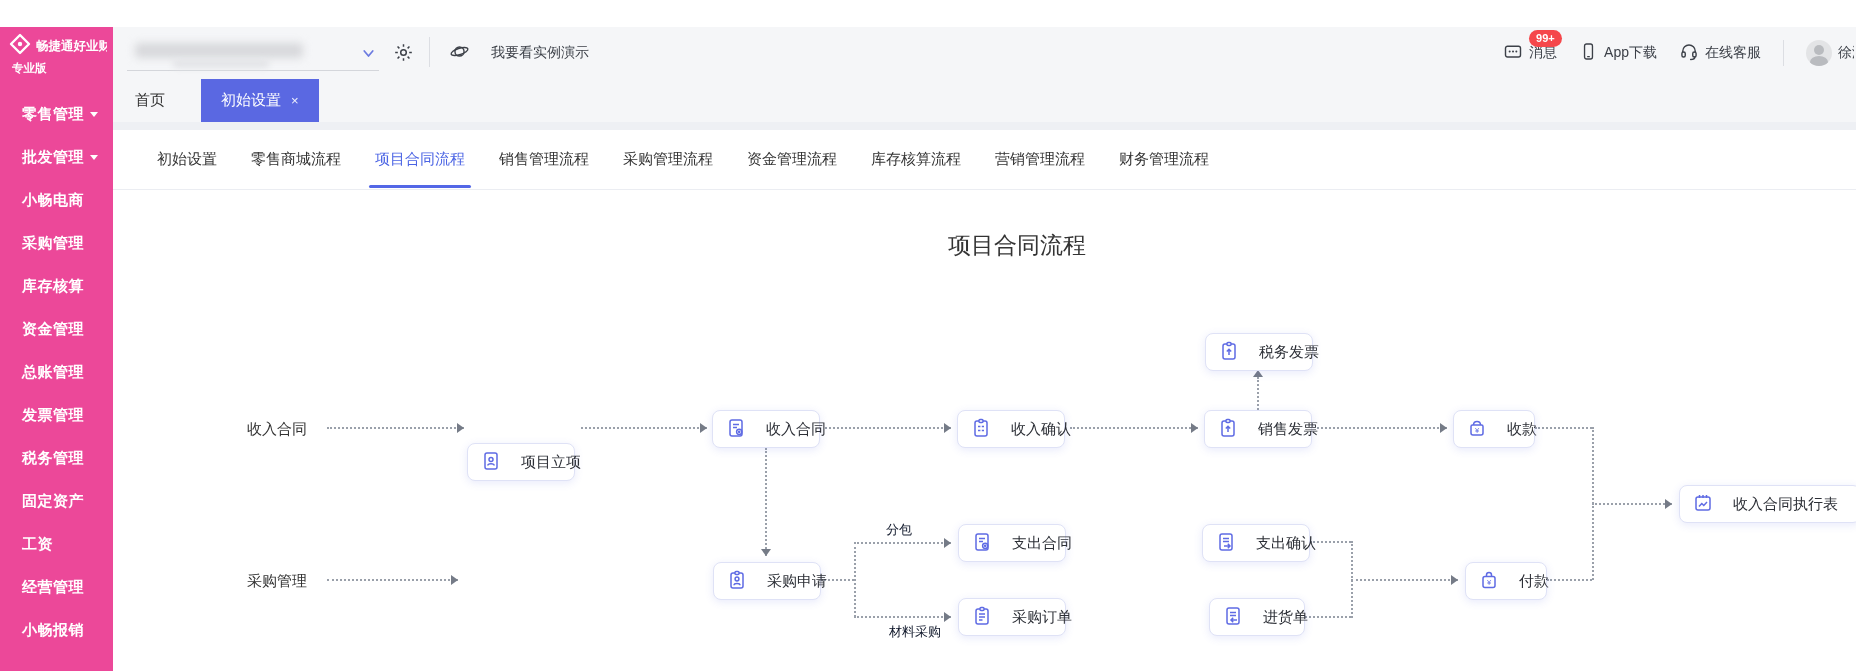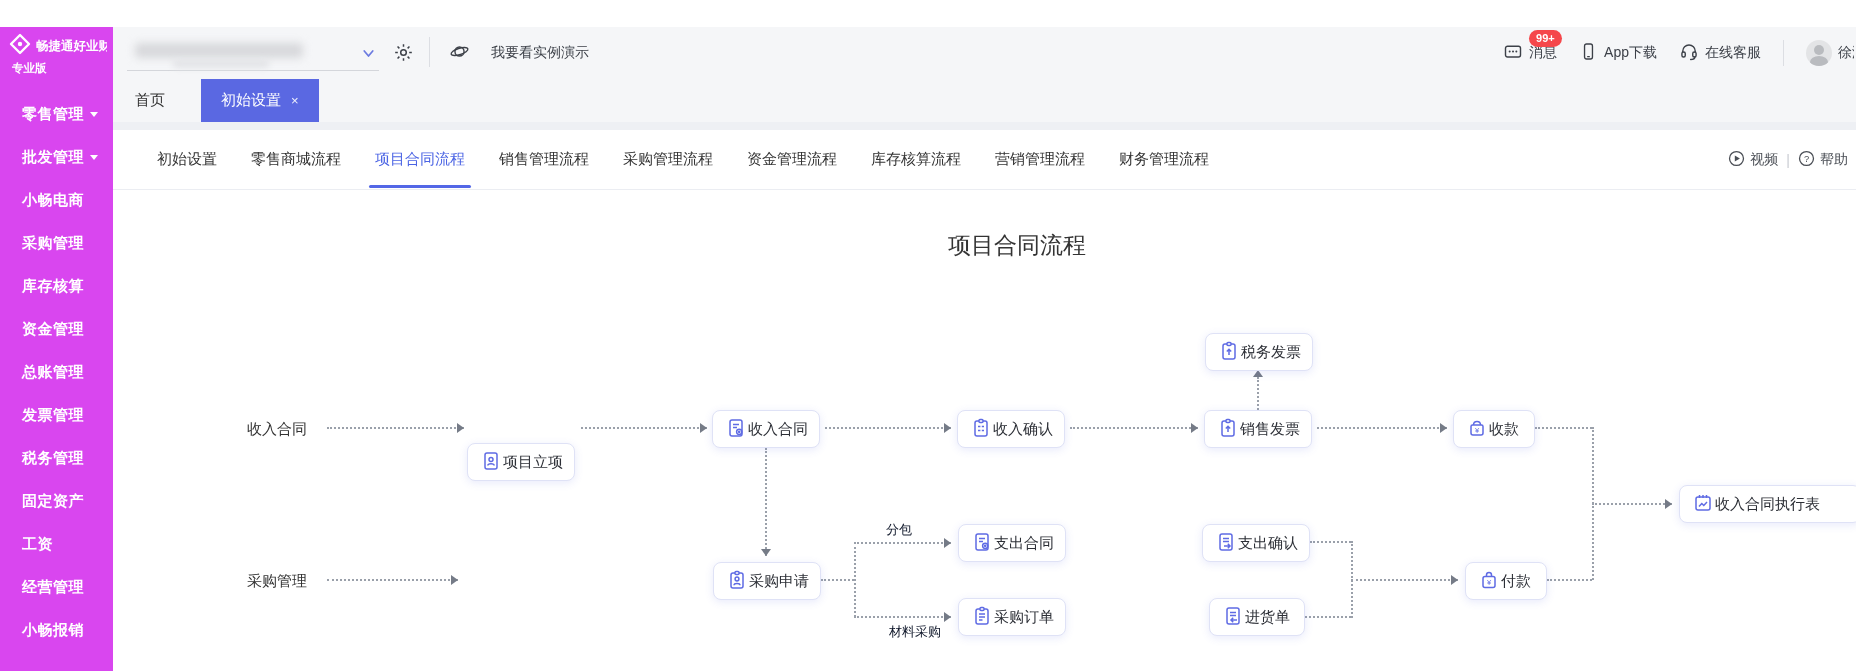--- a/index.html
+++ b/index.html
@@ -1,19 +1,19 @@
 <!DOCTYPE html>
 <html><head>
 <meta charset="utf-8">
 <style>
   html,body{margin:0;padding:0;background:#fff;}
   *{box-sizing:border-box;font-family:"Liberation Sans","DejaVu Sans",sans-serif;}
   .app{position:relative;width:1856px;height:671px;overflow:hidden;background:#fff;}
   
-  .sidebar{position:absolute;left:0;top:27px;width:113px;height:644px;background:#d946ef;color:#fff;}
+  .sidebar{position:absolute;left:0;top:27px;width:113px;height:644px;background:#ec4899;color:#fff;}
   .logo-block{height:52px;padding:5px 6px 0 8px;position:relative;}
   .brand-row{display:flex;align-items:center;gap:4px;}
   .brand-name{font-size:12.5px;font-weight:bold;white-space:nowrap;overflow:hidden;}
   .edition{font-size:11.5px;margin:1px 0 0 4px;font-weight:bold;}
   .menu{margin-top:14px;}
   .menu-item{height:43px;display:flex;align-items:center;padding-left:22px;font-size:15px;font-weight:bold;letter-spacing:.5px;cursor:pointer;position:relative;white-space:nowrap;}
   .menu-item .caret{width:0;height:0;border:4px solid transparent;border-top:5px solid #fff;margin:4px 0 0 6px;}
   
   .top-strip{position:absolute;left:0;top:0;width:100%;height:27px;background:#fff;}
   
@@ -48,21 +48,21 @@
   .sn-tab.active{color:#4b64e4;}
   .sn-tab.active:after{content:"";position:absolute;left:-4px;right:-4px;bottom:-15px;height:3px;background:#5367e6;border-radius:2px;}
   .sn-right{position:absolute;right:8px;top:0;height:60px;display:flex;align-items:center;gap:8px;font-size:14px;color:#4a4e55;}
   .sn-link{display:flex;align-items:center;gap:5px;cursor:pointer;}
   .sn-sep{color:#c9ccd2;}
   
   .flow{position:relative;width:1743px;height:481px;}
   .flow-title{position:absolute;left:904px;top:40px;transform:translateX(-50%);font-size:23px;color:#333;font-weight:500;white-space:nowrap;}
   .lane-label{position:absolute;transform:translate(-50%,-50%);font-size:15px;color:#333;font-weight:500;white-space:nowrap;}
   .branch-label{position:absolute;font-size:13px;color:#0f172a;white-space:nowrap;}
-  .node{position:absolute;height:38px;background:#fff;border:1px solid #dfe2f6;border-radius:8px;box-shadow:0 2px 8px rgba(95,107,228,.14);display:flex;align-items:center;gap:2px;padding-left:13px;font-size:15px;color:#2c2f36;cursor:pointer;white-space:nowrap;}
+  .node{position:absolute;height:38px;background:#fff;border:1px solid #dfe2f6;border-radius:8px;box-shadow:0 2px 8px rgba(95,107,228,.14);display:flex;align-items:center;gap:20px;padding-left:13px;font-size:15px;color:#2c2f36;cursor:pointer;white-space:nowrap;}
   .node svg{flex:none;}
   .ch{position:absolute;height:0;border-top:2px dotted #9aa0aa;}
   .cv{position:absolute;width:0;border-left:2px dotted #9aa0aa;}
   .arr{position:absolute;width:0;height:0;}
   .arr-r{border:5px solid transparent;border-right:0;border-left:7px solid #757b87;}
   .arr-u{border:5px solid transparent;border-top:0;border-bottom:7px solid #757b87;}
   .arr-d{border:5px solid transparent;border-bottom:0;border-top:7px solid #757b87;}
 </style>
 </head>
 <body>
@@ -210,41 +210,20 @@
     <div class="subnav">
       <span class="sn-tab">初始设置</span>
       <span class="sn-tab">零售商城流程</span>
       <span class="sn-tab active">项目合同流程</span>
       <span class="sn-tab">销售管理流程</span>
       <span class="sn-tab">采购管理流程</span>
       <span class="sn-tab">资金管理流程</span>
       <span class="sn-tab">库存核算流程</span>
       <span class="sn-tab">营销管理流程</span>
       <span class="sn-tab">财务管理流程</span>
-      <div class="sn-right">
-        <span class="sn-link">
-          <span>
-            <svg width="17" height="17" viewBox="0 0 20 20">
-                <circle cx="10" cy="10" r="8.2" fill="none" stroke="#4a4e55" stroke-width="1.5"></circle>
-                <polygon points="8,6.5 14,10 8,13.5" fill="#4a4e55"></polygon>
-              </svg>
-          </span>
-          <span>视频</span>
-        </span>
-        <span class="sn-sep">|</span>
-        <span class="sn-link">
-          <span>
-            <svg width="17" height="17" viewBox="0 0 20 20">
-                <circle cx="10" cy="10" r="8.2" fill="none" stroke="#4a4e55" stroke-width="1.5"></circle>
-                <text x="10" y="14" text-anchor="middle" font-size="11" fill="#4a4e55">?</text>
-              </svg>
-          </span>
-          <span>帮助</span>
-        </span>
-      </div>
     </div>
 
     <div class="flow">
       <div class="flow-title">项目合同流程</div>
 
       <div class="lane-label" style="left:164px;top:239px;">收入合同</div>
       <div class="lane-label" style="left:164px;top:391px;">采购管理</div>
       <div class="branch-label" style="left:786px;top:331px;transform:translateX(-50%);">分包</div>
       <div class="branch-label" style="left:802px;top:433px;transform:translateX(-50%);">材料采购</div>
 

